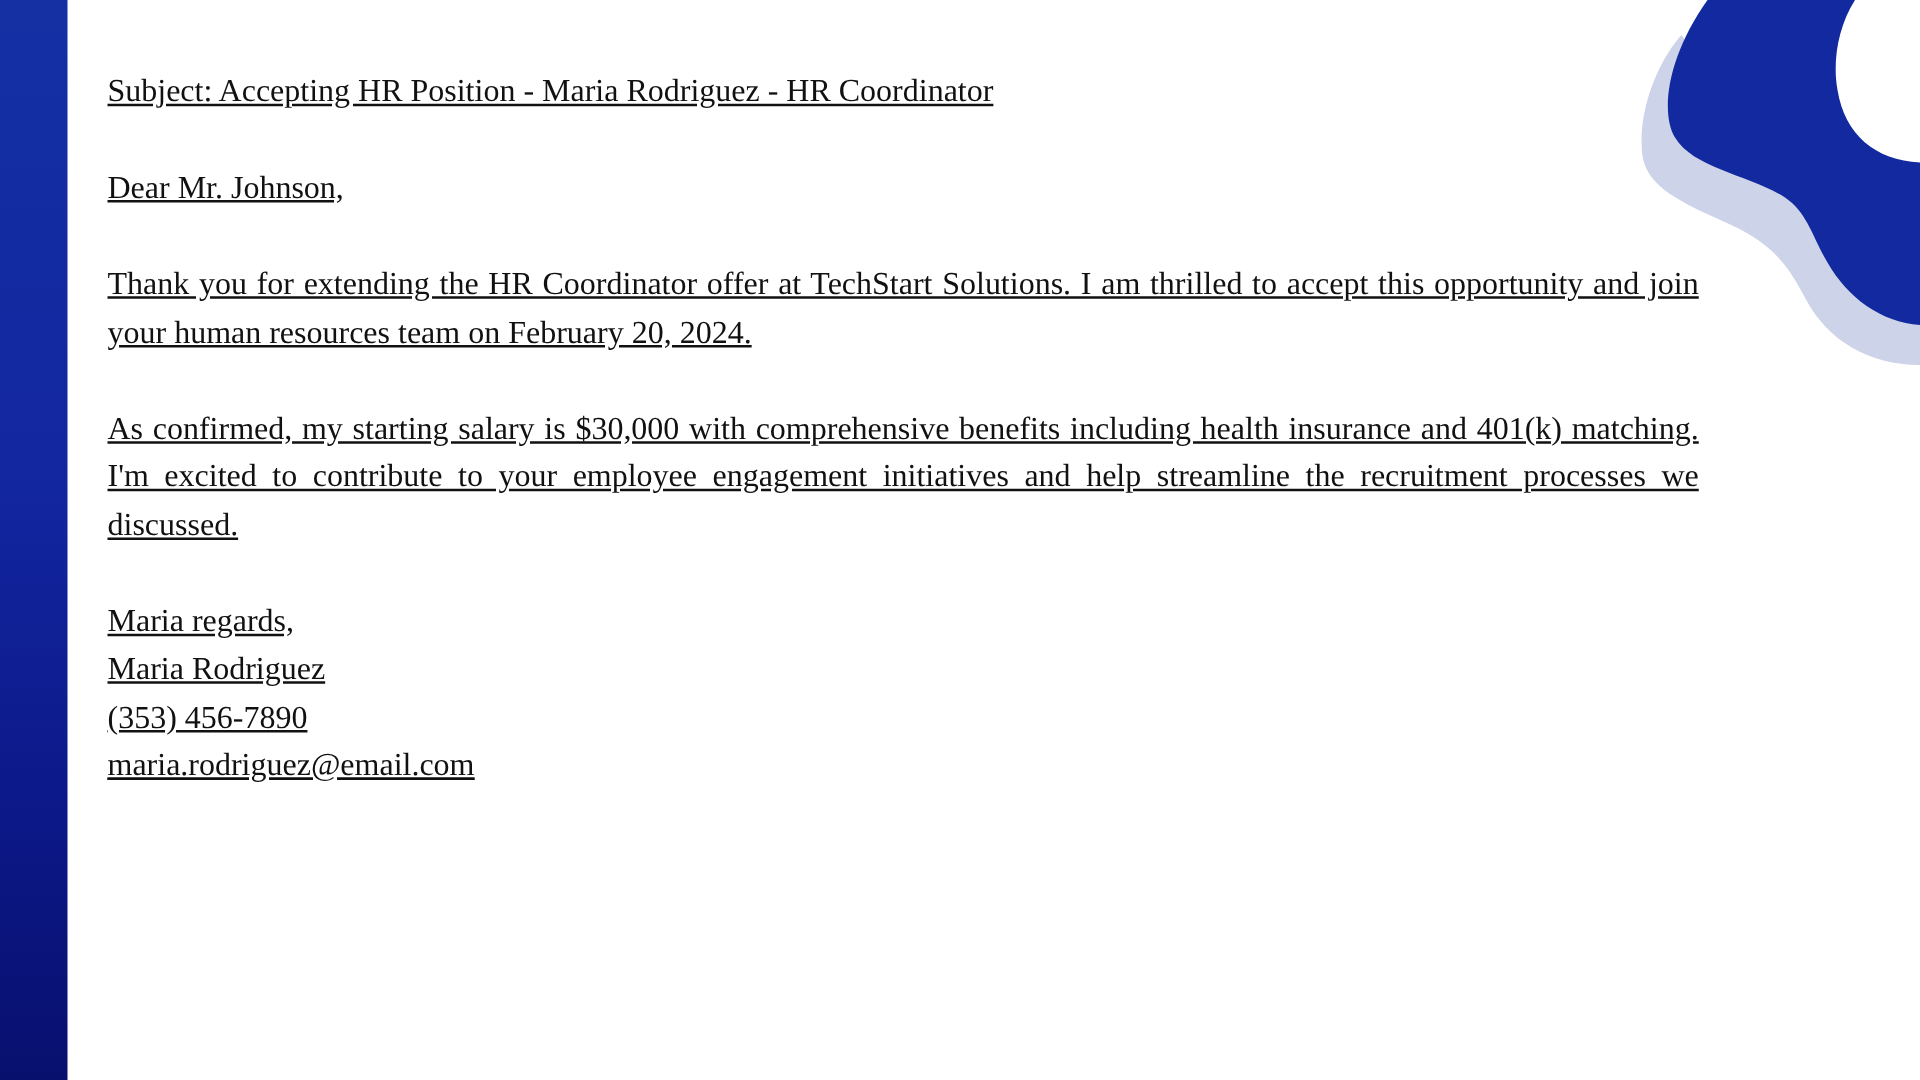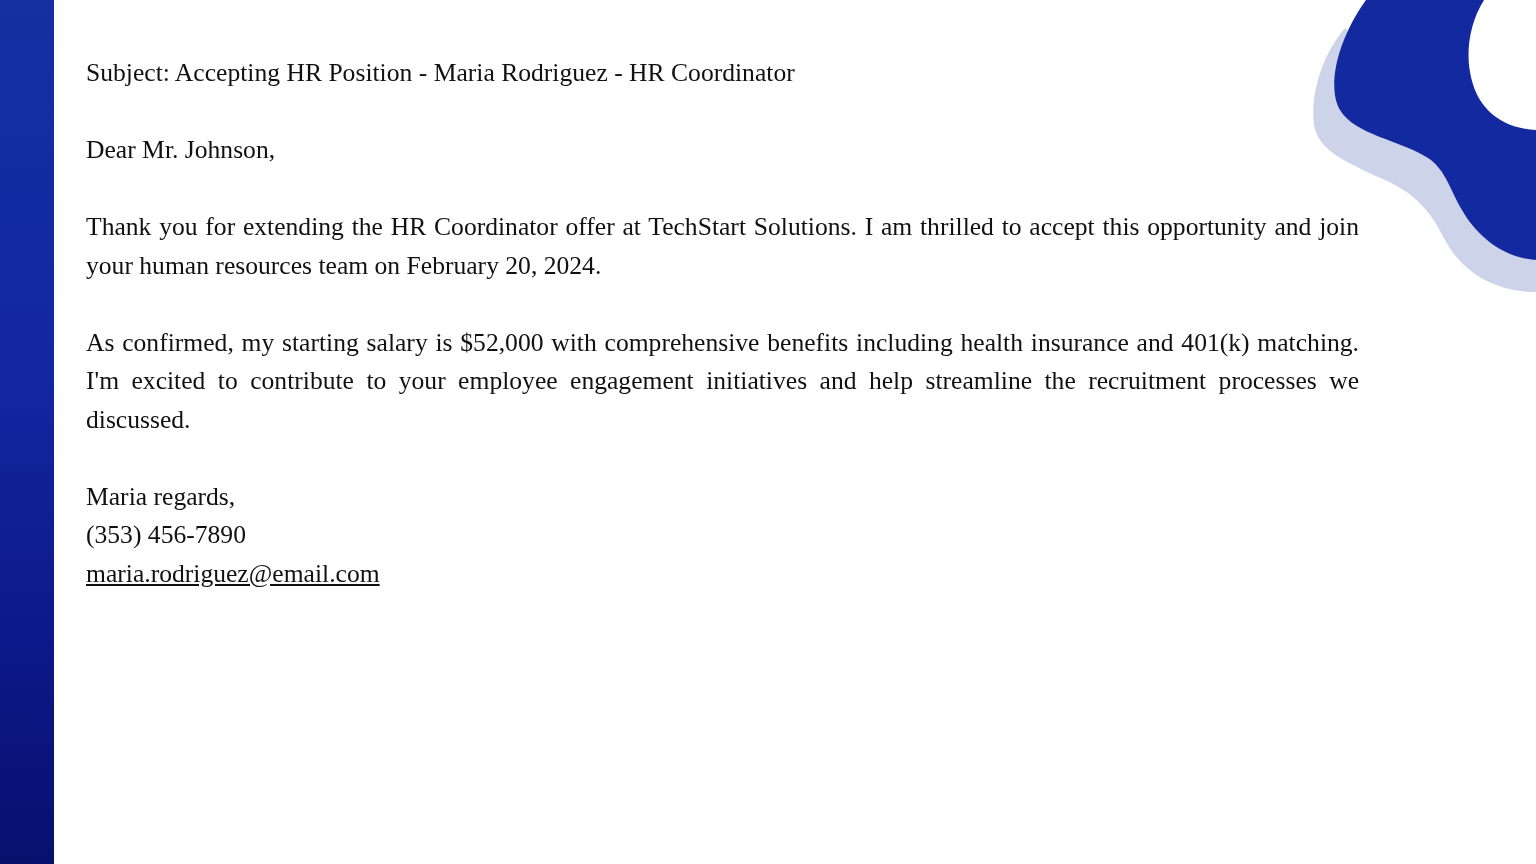--- a/index.html
+++ b/index.html
@@ -33,20 +33,21 @@
     }
     .letter {
       position: absolute;
       left: 86px;
       top: 54px;
       width: 1273px;
       font-family: "Liberation Serif", "DejaVu Serif", serif;
       font-size: 25.6px;
       line-height: 38.5px;
       color: #111111;
+      text-decoration: underline;
     }
     .letter p {
       margin: 0;
       text-align: justify;
     }
     .gap {
       height: 38.5px;
     }
     .letter a {
       color: #111111;
@@ -81,20 +82,21 @@
              Z"></path>
   </svg>
 
   <div class="letter">
     <p>Subject: Accepting HR Position - Maria Rodriguez - HR Coordinator</p>
     <div class="gap"></div>
     <p>Dear Mr. Johnson,</p>
     <div class="gap"></div>
     <p>Thank you for extending the HR Coordinator offer at TechStart Solutions. I am thrilled to accept this opportunity and join your human resources team on February 20, 2024.</p>
     <div class="gap"></div>
-    <p>As confirmed, my starting salary is $52,000 with comprehensive benefits including health insurance and 401(k) matching. I'm excited to contribute to your employee engagement initiatives and help streamline the recruitment processes we discussed.</p>
+    <p>As confirmed, my starting salary is $30,000 with comprehensive benefits including health insurance and 401(k) matching. I'm excited to contribute to your employee engagement initiatives and help streamline the recruitment processes we discussed.</p>
     <div class="gap"></div>
     <p>Maria regards,</p>
+    <p>Maria Rodriguez</p>
     <p>(353) 456-7890</p>
     <p><a>maria.rodriguez@email.com</a></p>
   </div>
 
 </div>
 
 </body></html>

